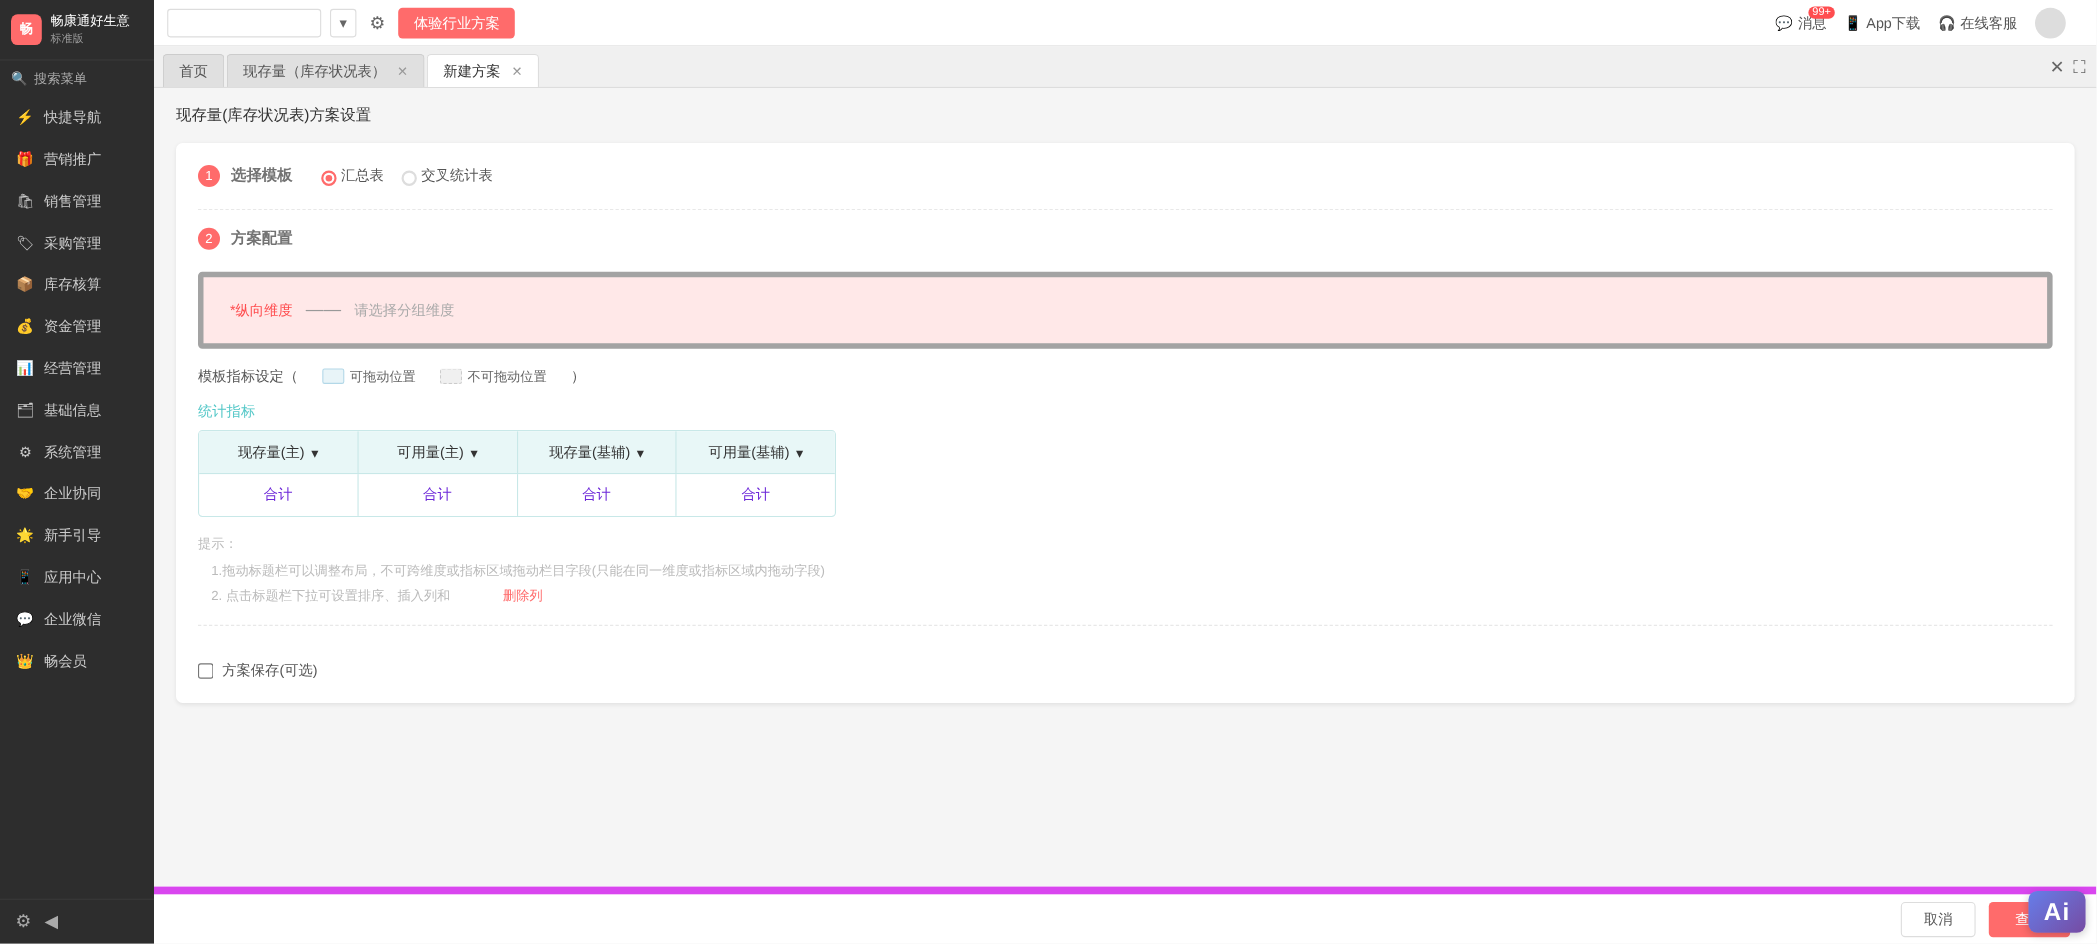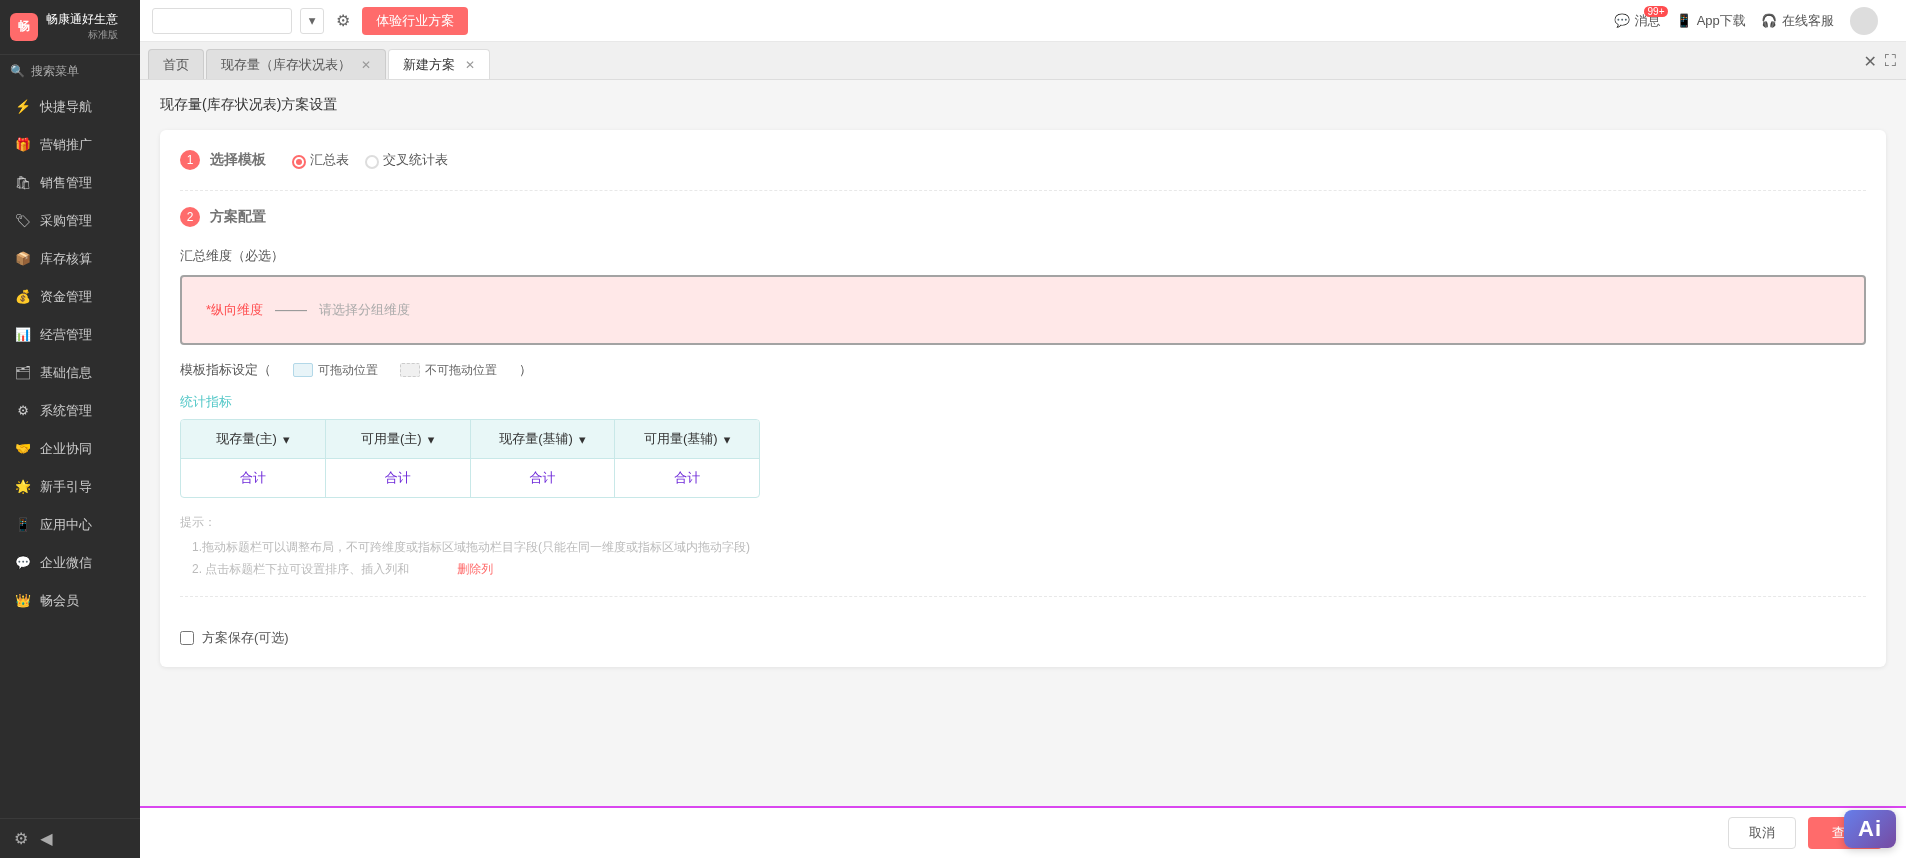--- a/index.html
+++ b/index.html
@@ -23,21 +23,21 @@
       gap: 8px;
     }
     .sidebar-logo-icon {
       width: 28px; height: 28px;
       background: #ff6b6b;
       border-radius: 6px;
       display: flex; align-items: center; justify-content: center;
       color: white; font-weight: bold; font-size: 12px;
     }
     .sidebar-logo-text { color: white; font-size: 12px; line-height: 1.3; }
-    .sidebar-logo-badge { font-size: 10px; color: #999; text-align: right; }
+    .sidebar-logo-badge { font-size: 10px; color: #999; }
     .sidebar-search {
       padding: 8px 10px;
       display: flex; align-items: center; gap: 6px;
       color: #aaa; font-size: 12px; cursor: pointer;
     }
     .sidebar-nav { flex: 1; overflow-y: auto; }
     .sidebar-item {
       display: flex; align-items: center; gap: 8px;
       padding: 10px 14px;
       cursor: pointer; color: #ccc; font-size: 13px;
@@ -135,21 +135,21 @@
     .radio-dot.checked::after { content: ''; width: 6px; height: 6px; border-radius: 50%; background: #ff6b6b; display: block; }
 
     
     .divider { border: none; border-top: 1px dashed #e8e8e8; margin: 16px 0; }
 
     
     .section-label { font-size: 13px; color: #555; margin-bottom: 10px; }
 
     
     .dimension-area {
-      background: #ffe8e8; border: 2px solid #a3a3a3; border-radius: 4px;
+      background: #ffe8e8; border: 5px solid #a3a3a3; border-radius: 4px;
       padding: 20px 24px; display: flex; align-items: center; gap: 12px;
       min-height: 70px; margin-bottom: 16px;
     }
     .dimension-label { color: #ff4d4f; font-size: 13px; }
     .dimension-arrow { color: #999; font-size: 16px; }
     .dimension-placeholder { color: #aaa; font-size: 13px; }
 
     
     .template-settings-row { display: flex; align-items: center; gap: 22px; margin-bottom: 14px; }
     .template-settings-label { font-size: 13px; color: #555; }
@@ -182,21 +182,21 @@
     .tips-item { font-size: 12px; color: #bbb; line-height: 1.8; margin-left: 12px; }
     .tips-item span.highlight { color: #ff6b6b; padding-left: 48px; }
 
     
     .footer-row { display: flex; align-items: center; gap: 8px; padding-top: 16px; }
     .save-checkbox { width: 14px; height: 14px; border: 1px solid #ddd; cursor: pointer; }
     .save-label { font-size: 13px; color: #555; }
 
     
     .action-bar {
-      height: 52px; background: #fff; border-top: 2px solid #d946ef;
+      height: 52px; background: #fff; border-top: 7px solid #d946ef;
       display: flex; align-items: center; justify-content: flex-end; padding: 0 24px; gap: 12px;
     }
     .btn-cancel {
       height: 32px; padding: 0 20px; border: 1px solid #ddd; border-radius: 4px;
       background: #fff; color: #555; font-size: 13px; cursor: pointer;
     }
     .btn-query {
       height: 32px; padding: 0 24px; border: none; border-radius: 4px;
       background: #ff6b6b; color: white; font-size: 13px; cursor: pointer;
     }
@@ -355,21 +355,20 @@
           </div>
         </div>
 
         <hr class="divider">
 
         <div class="step-row">
           <div class="step-badge">2</div>
           <span class="step-title">方案配置</span>
         </div>
 
-        <div class="section-label">汇总维度（必选）</div>
 
         <div class="dimension-area">
           <span class="dimension-label">*纵向维度</span>
           <span class="dimension-arrow">——</span>
           <span class="dimension-placeholder">请选择分组维度</span>
         </div>
 
         <div class="template-settings-row">
           <span class="template-settings-label">模板指标设定（</span>
           <div class="legend-item">

